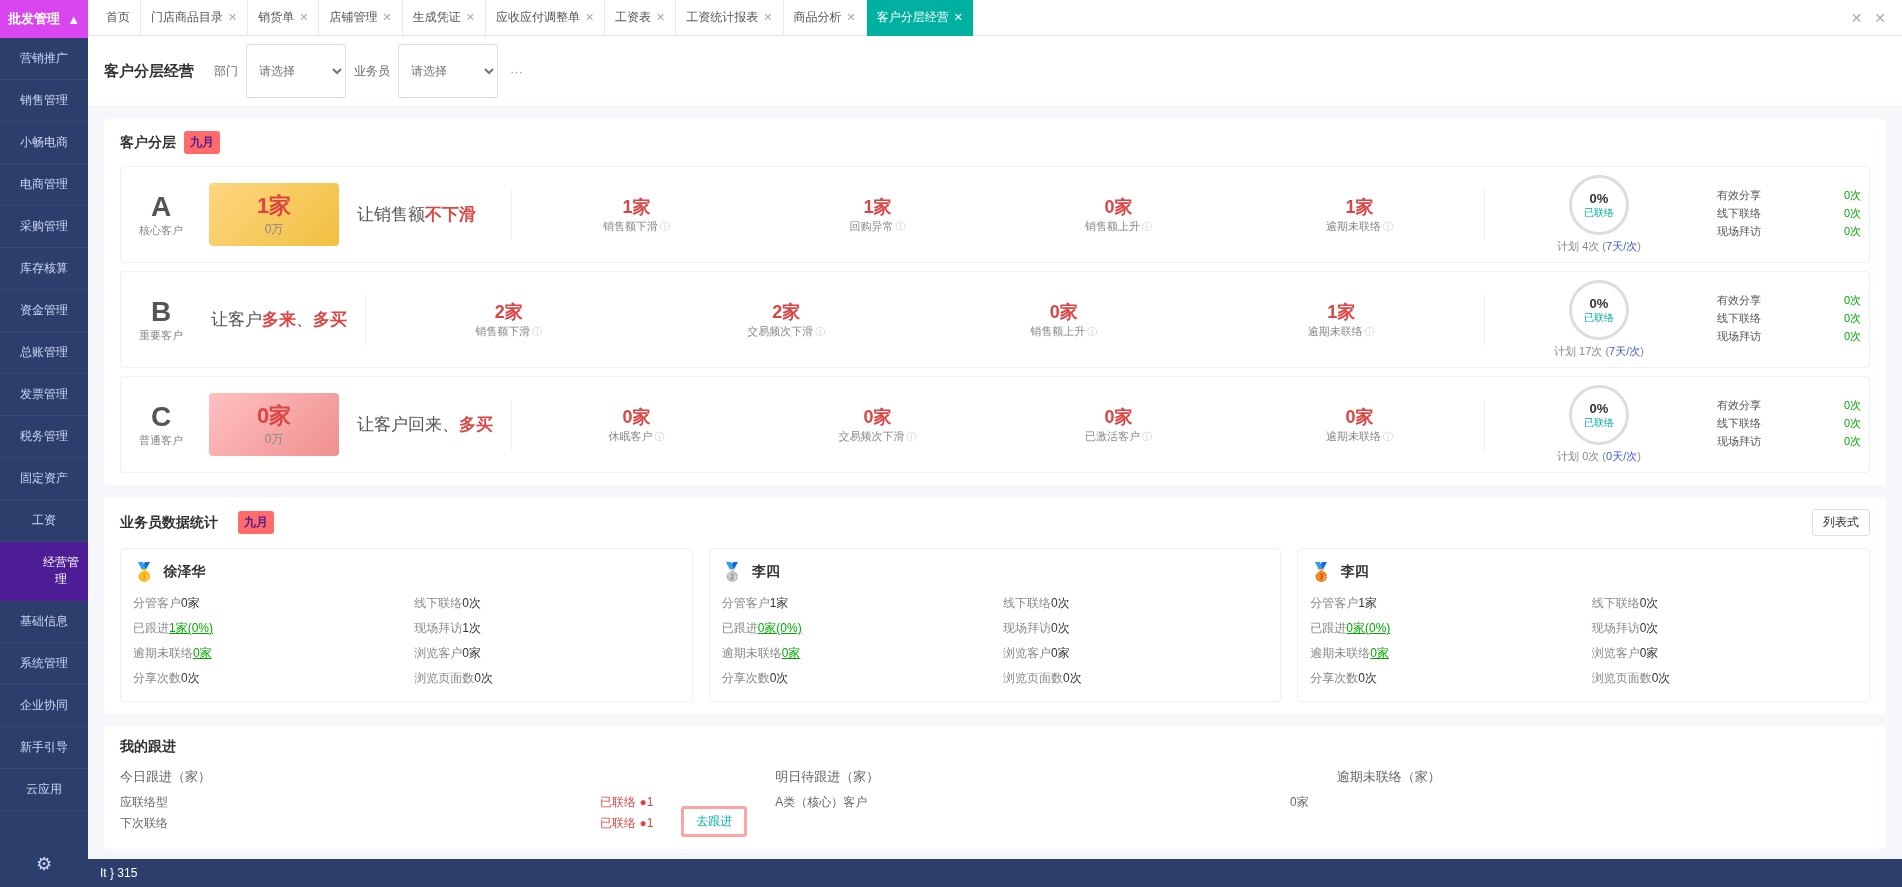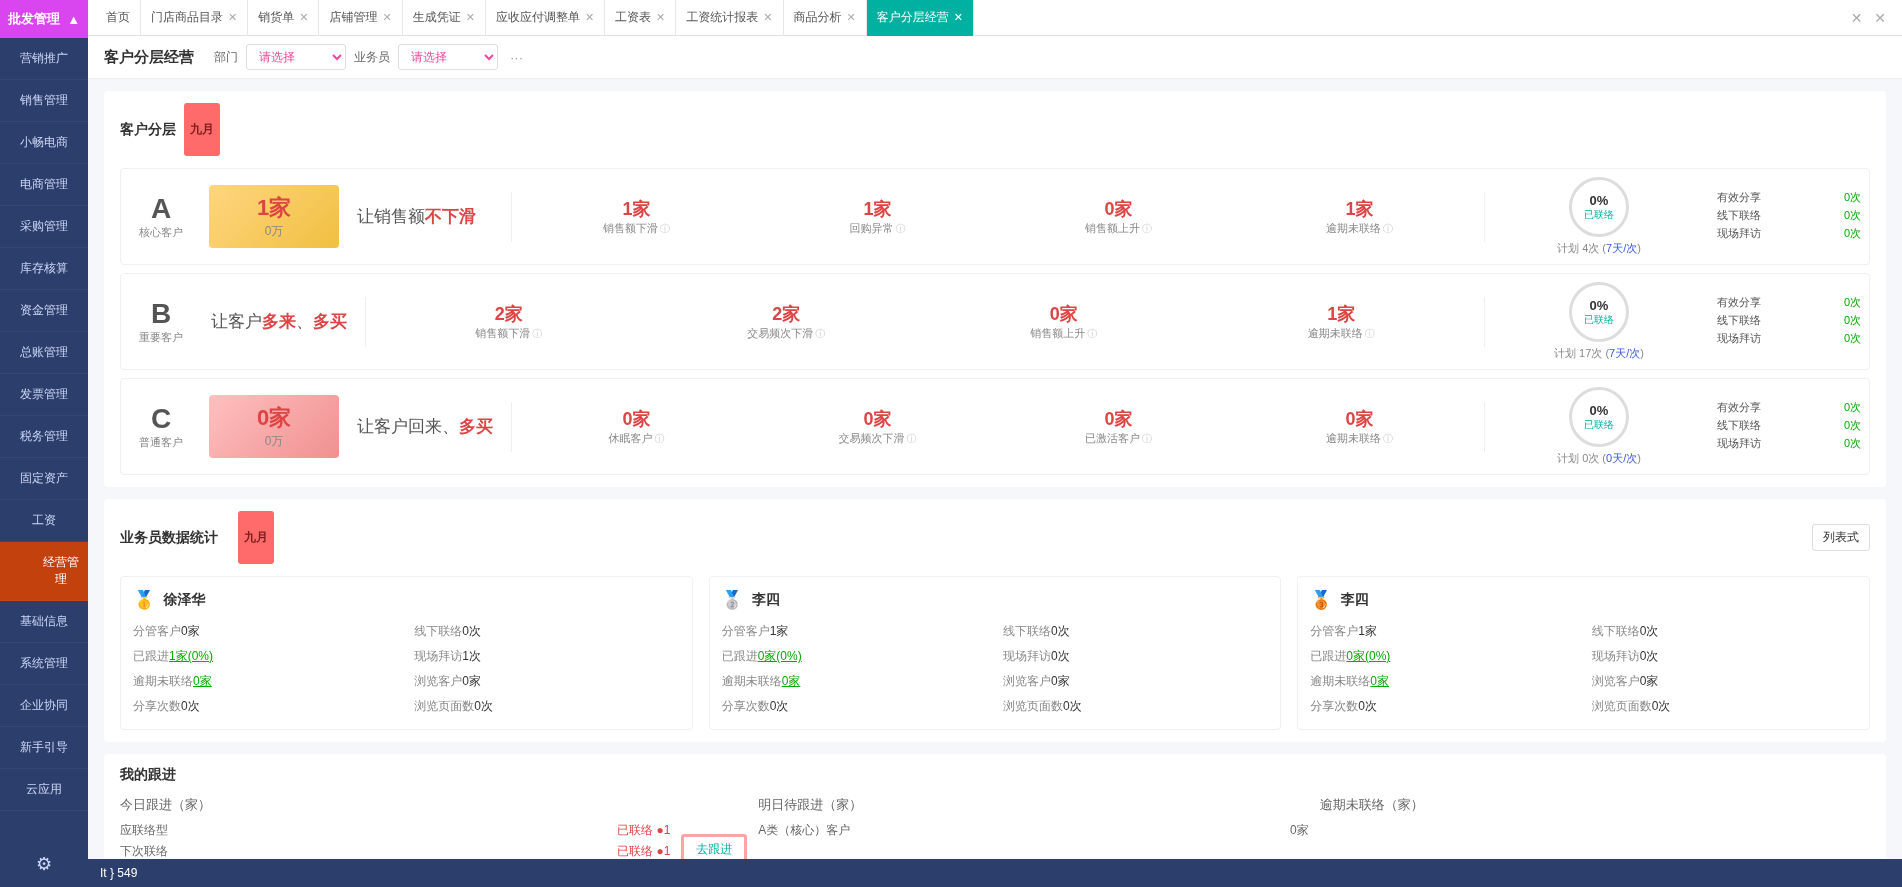--- a/index.html
+++ b/index.html
@@ -27,21 +27,21 @@
       cursor: pointer;
     }
     .sidebar-item {
       color: #ccd6f6;
       padding: 12px 6px;
       text-align: center;
       cursor: pointer;
       font-size: 12px;
       border-bottom: 1px solid rgba(255,255,255,0.05);
     }
-    .sidebar-item.active { background: #c2410c; color: #fff; padding-left: 40px; }
+    .sidebar-item.active { background: #4c1d95; color: #fff; padding-left: 40px; }
     .sidebar-gear {
       margin-top: auto;
       color: #ccd6f6;
       padding: 12px 6px;
       text-align: center;
       cursor: pointer;
       font-size: 18px;
     }
 
     
@@ -108,23 +108,23 @@
     }
     .filter-group {
       display: flex;
       align-items: center;
       gap: 8px;
     }
     .filter-label { color: #666; font-size: 12px; }
     .filter-select {
       border: 1px solid #ddd;
       border-radius: 3px;
-      padding: 4px 8px;
+      padding: 18px 8px;
       font-size: 12px;
-      color: #ec4899;
+      color: #737373;
       min-width: 100px;
       background: #fff;
       cursor: pointer;
     }
     .filter-more { color: #999; cursor: pointer; margin-left: 4px; }
 
     
     .page-content {
       flex: 1;
       overflow-y: auto;
@@ -143,23 +143,23 @@
       font-size: 14px;
       font-weight: bold;
       color: #333;
       margin-bottom: 12px;
       display: flex;
       align-items: center;
       gap: 8px;
     }
     .month-badge {
       background: #ff6b6b;
-      color: #7f1d1d;
+      color: #4c1d95;
       border-radius: 3px;
-      padding: 18px 6px;
+      padding: 3px 6px;
       font-size: 12px;
     }
 
     
     .tier-grid {
       display: flex;
       flex-direction: column;
       gap: 8px;
     }
     .tier-row {
@@ -761,21 +761,21 @@
         <span class="biz-stat-label">浏览页面数</span>
         <span class="biz-stat-value plain">0次</span>
       </div>
             </div>
   </div>
         </div>
     </div>
 
     <div class="follow-section">
       <div class="follow-header">我的跟进</div>
-      <div style="display:grid;grid-template-columns:1fr auto 1fr 1fr;gap:11px;align-items:start;">
+      <div style="display:grid;grid-template-columns:1fr auto 1fr 1fr;gap:28px;align-items:start;">
         <div>
           <div class="follow-col-title">今日跟进（家）</div>
           <div class="follow-row">
             <span>应联络型</span>
             <span style="color:#d44;">已联络 <span style="color:#d44;">●1</span></span>
           </div>
           <div class="follow-row">
             <span>下次联络</span>
             <span style="color:#d44;">已联络 <span style="color:#d44;">●1</span></span>
           </div>
@@ -792,16 +792,16 @@
         </div>
         <div>
           <div class="follow-col-title">逾期未联络（家）</div>
         </div>
       </div>
     </div>
 
   </div>
 
   <div class="bottom-bar">
-    <span>It } 549</span>
+    <span>It } 315</span>
   </div>
 
 </div>
 
 </body></html>

